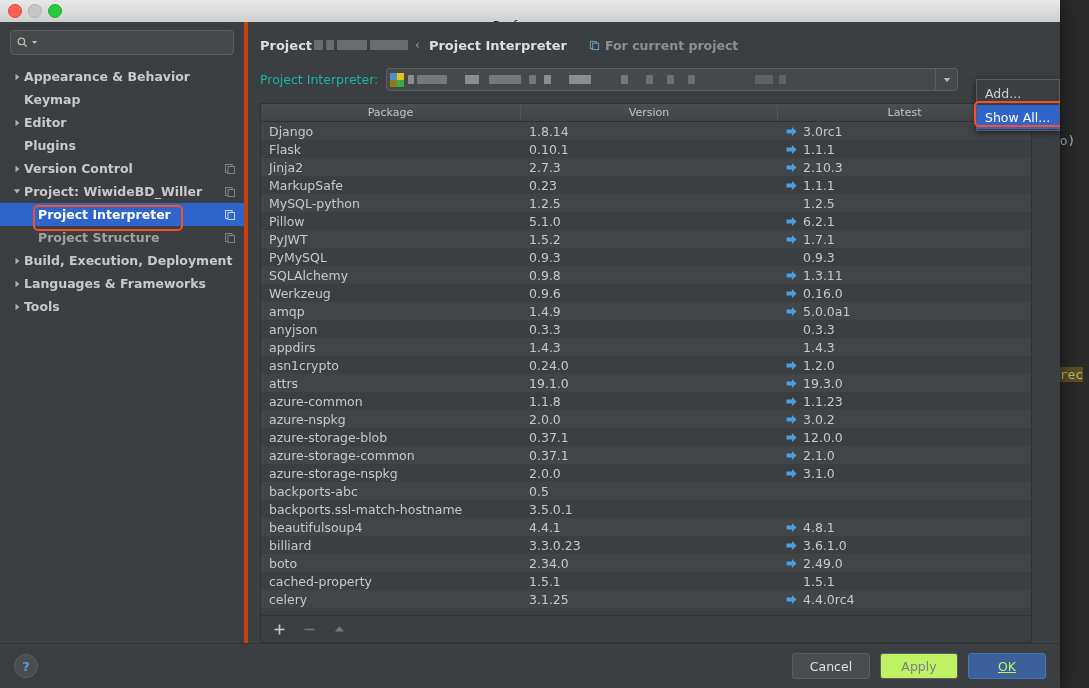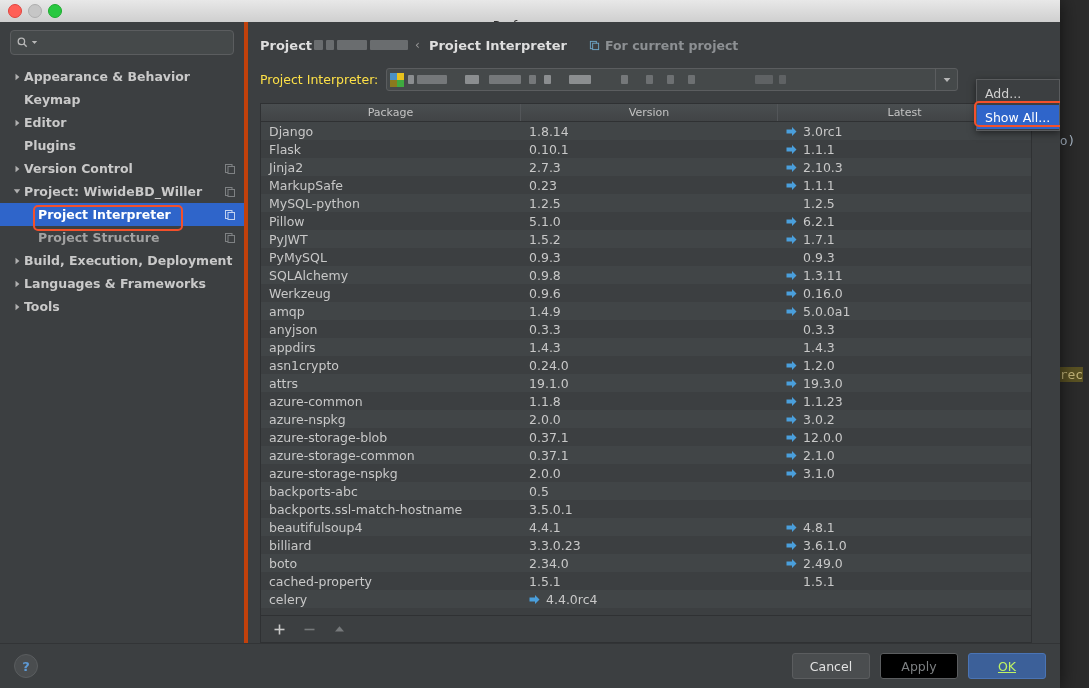--- a/index.html
+++ b/index.html
@@ -84,21 +84,21 @@
   }
   .crumb-sep{color:#9a9a9a;font-weight:normal;margin:0 9px 0 7px;font-size:12px;}
   .redact{display:inline-flex;align-items:center;gap:3px;margin-left:2px;}
   .rb{background:#6a6d6f;height:10px;border-radius:1px;display:inline-block;}
   .for-proj{
     margin-left:22px;display:flex;align-items:center;gap:5px;
     color:#8d9093;font-weight:bold;font-size:12.5px;
   }
 
   .interp-row{display:flex;align-items:center;padding:8px 0 6px 12px;gap:8px;}
-  .interp-label{font-size:12.5px;color:#fde047;white-space:nowrap;}
+  .interp-label{font-size:12.5px;color:#14b8a6;white-space:nowrap;}
   .combo{
     flex:1;height:21px;min-width:0;border:1px solid #5b5d5f;border-radius:3px;
     background:#45494a;display:flex;align-items:center;position:relative;
   }
   .combo-val{flex:1;display:flex;align-items:center;gap:0;padding-left:3px;overflow:hidden;height:100%;}
   .py-ico{width:14px;height:14px;flex:none;display:block;margin-right:4px;}
   .combo-btn{
     width:21px;height:100%;flex:none;border-left:1px solid #5b5d5f;
     display:flex;align-items:center;justify-content:center;
   }
@@ -158,21 +158,21 @@
   .help{
     width:22px;height:22px;border-radius:50%;background:#4a4d4f;border:1px solid #5a5d5f;
     display:flex;align-items:center;justify-content:center;color:#5e9ad6;font-weight:bold;font-size:13px;
   }
   .fspace{flex:1;}
   .btn{
     height:26px;min-width:78px;padding:0 14px;border-radius:3px;font-size:12.5px;
     display:flex;align-items:center;justify-content:center;margin-left:10px;
     border:1px solid #5b5d5f;background:#4a4d4f;color:#e2e2e2;box-sizing:border-box;
   }
-  .btn.disabled{color:#7c7f81;background:#000000;}
+  .btn.disabled{color:#7c7f81;background:#bef264;}
   .btn.primary{background:#3c6099;border-color:#4a74b5;color:#bef264;text-decoration:underline;}
 </style>
 </head>
 <body>
 
 <div id="root">
 
   <div class="bg-editor">
     <div class="bg-code" style="left:1044px;top:133px;">nfo)</div>
     <div class="bg-code sel" style="left:1044px;top:367px;">, rec</div>
@@ -620,20 +620,21 @@
                 <div class="tr even">
                   <div class="td pkg">cached-property</div>
                   <div class="td ver">1.5.1</div>
                   <div class="td lat">
                     <i class="upg-pad"></i>
                     <span>1.5.1</span>
                   </div>
                 </div>
                 <div class="tr odd">
                   <div class="td pkg">celery</div>
+                  <div class="td ver">3.1.25</div>
                   <div class="td lat">
                     <svg class="upg" viewBox="0 0 11 11">
                       <path d="M0.5 3.5 L6 3.5 L6 1 L10.5 5.5 L6 10 L6 7.5 L0.5 7.5 Z" fill="#4a9fdc"></path>
                     </svg>
                     <span>4.4.0rc4</span>
                   </div>
                 </div>
               </div>
           </div>
 

